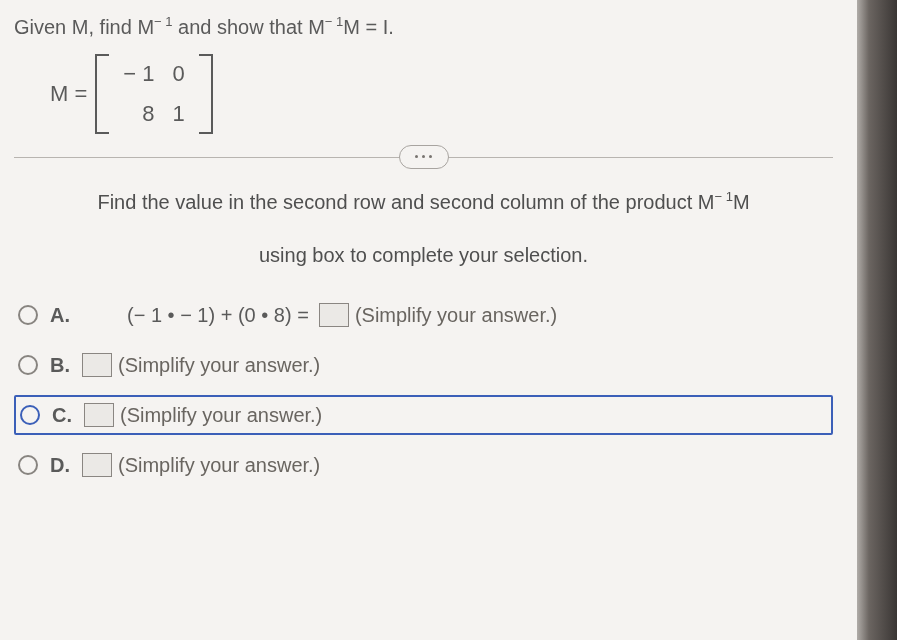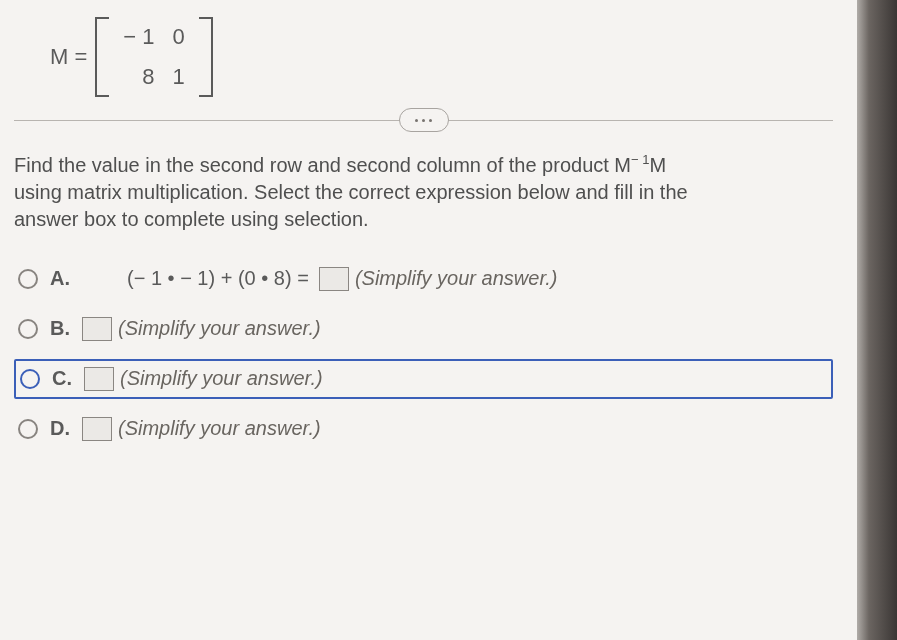--- a/index.html
+++ b/index.html
@@ -89,20 +89,21 @@
       width: 3px;
       height: 3px;
       border-radius: 50%;
       background: #787470;
     }
     .question-text {
       font-size: 20px;
       color: #4f4f4f;
       line-height: 1.35;
       margin-bottom: 26px;
+      text-align: center;
     }
     .sup { font-size: 0.65em; vertical-align: super; }
     .options {
       display: flex;
       flex-direction: column;
       gap: 10px;
     }
     .option {
       display: flex;
       align-items: center;
@@ -133,27 +134,30 @@
     .expr { margin-right: 8px; margin-left: 47px; }
     .answer-box {
       display: inline-block;
       width: 30px;
       height: 24px;
       border: 1.5px solid #8a8682;
       background: #ebe9e6;
       vertical-align: middle;
       margin: 0 6px 0 2px;
     }
-    .hint { color: #696560; font-style: italic; }
+    .hint { color: #696560; }
   </style>
 </head>
 <body>
 
 <div class="page">
 
+  <div class="problem-statement">
+    <span>Given M, find M</span><span class="sup">− 1</span><span> and show that M</span><span class="sup">− 1</span><span>M = I.</span>
+  </div>
 
   <div class="matrix-row">
     <div class="m-equals">M =</div>
     <div class="matrix">
       <div class="bracket-left"></div>
       <div class="matrix-cells">
         <div>− 1</div>
         <div>0</div>
         <div>8</div>
         <div>1</div>
@@ -166,22 +170,22 @@
     <hr class="divider">
     <div class="ellipsis-pill">
       <span class="dot"></span>
       <span class="dot"></span>
       <span class="dot"></span>
     </div>
   </div>
 
   <div class="question-text">
     <span>Find the value in the second row and second column of the product M</span><span class="sup">− 1</span><span>M</span><br>
-    <span>using matrix multiplication. Select the correct expression below and fill in the</span><br>
-    <span>answer box to complete using selection.</span>
+    <br>
+    <span>using box to complete your selection.</span>
   </div>
 
   <div class="options">
 
     <div class="option">
       <div class="radio"></div>
       <span class="opt-letter">A.</span>
       <span class="expr">(− 1 • − 1) + (0 • 8) =</span>
       <span class="answer-box"></span>
       <span class="hint">(Simplify your answer.)</span>

